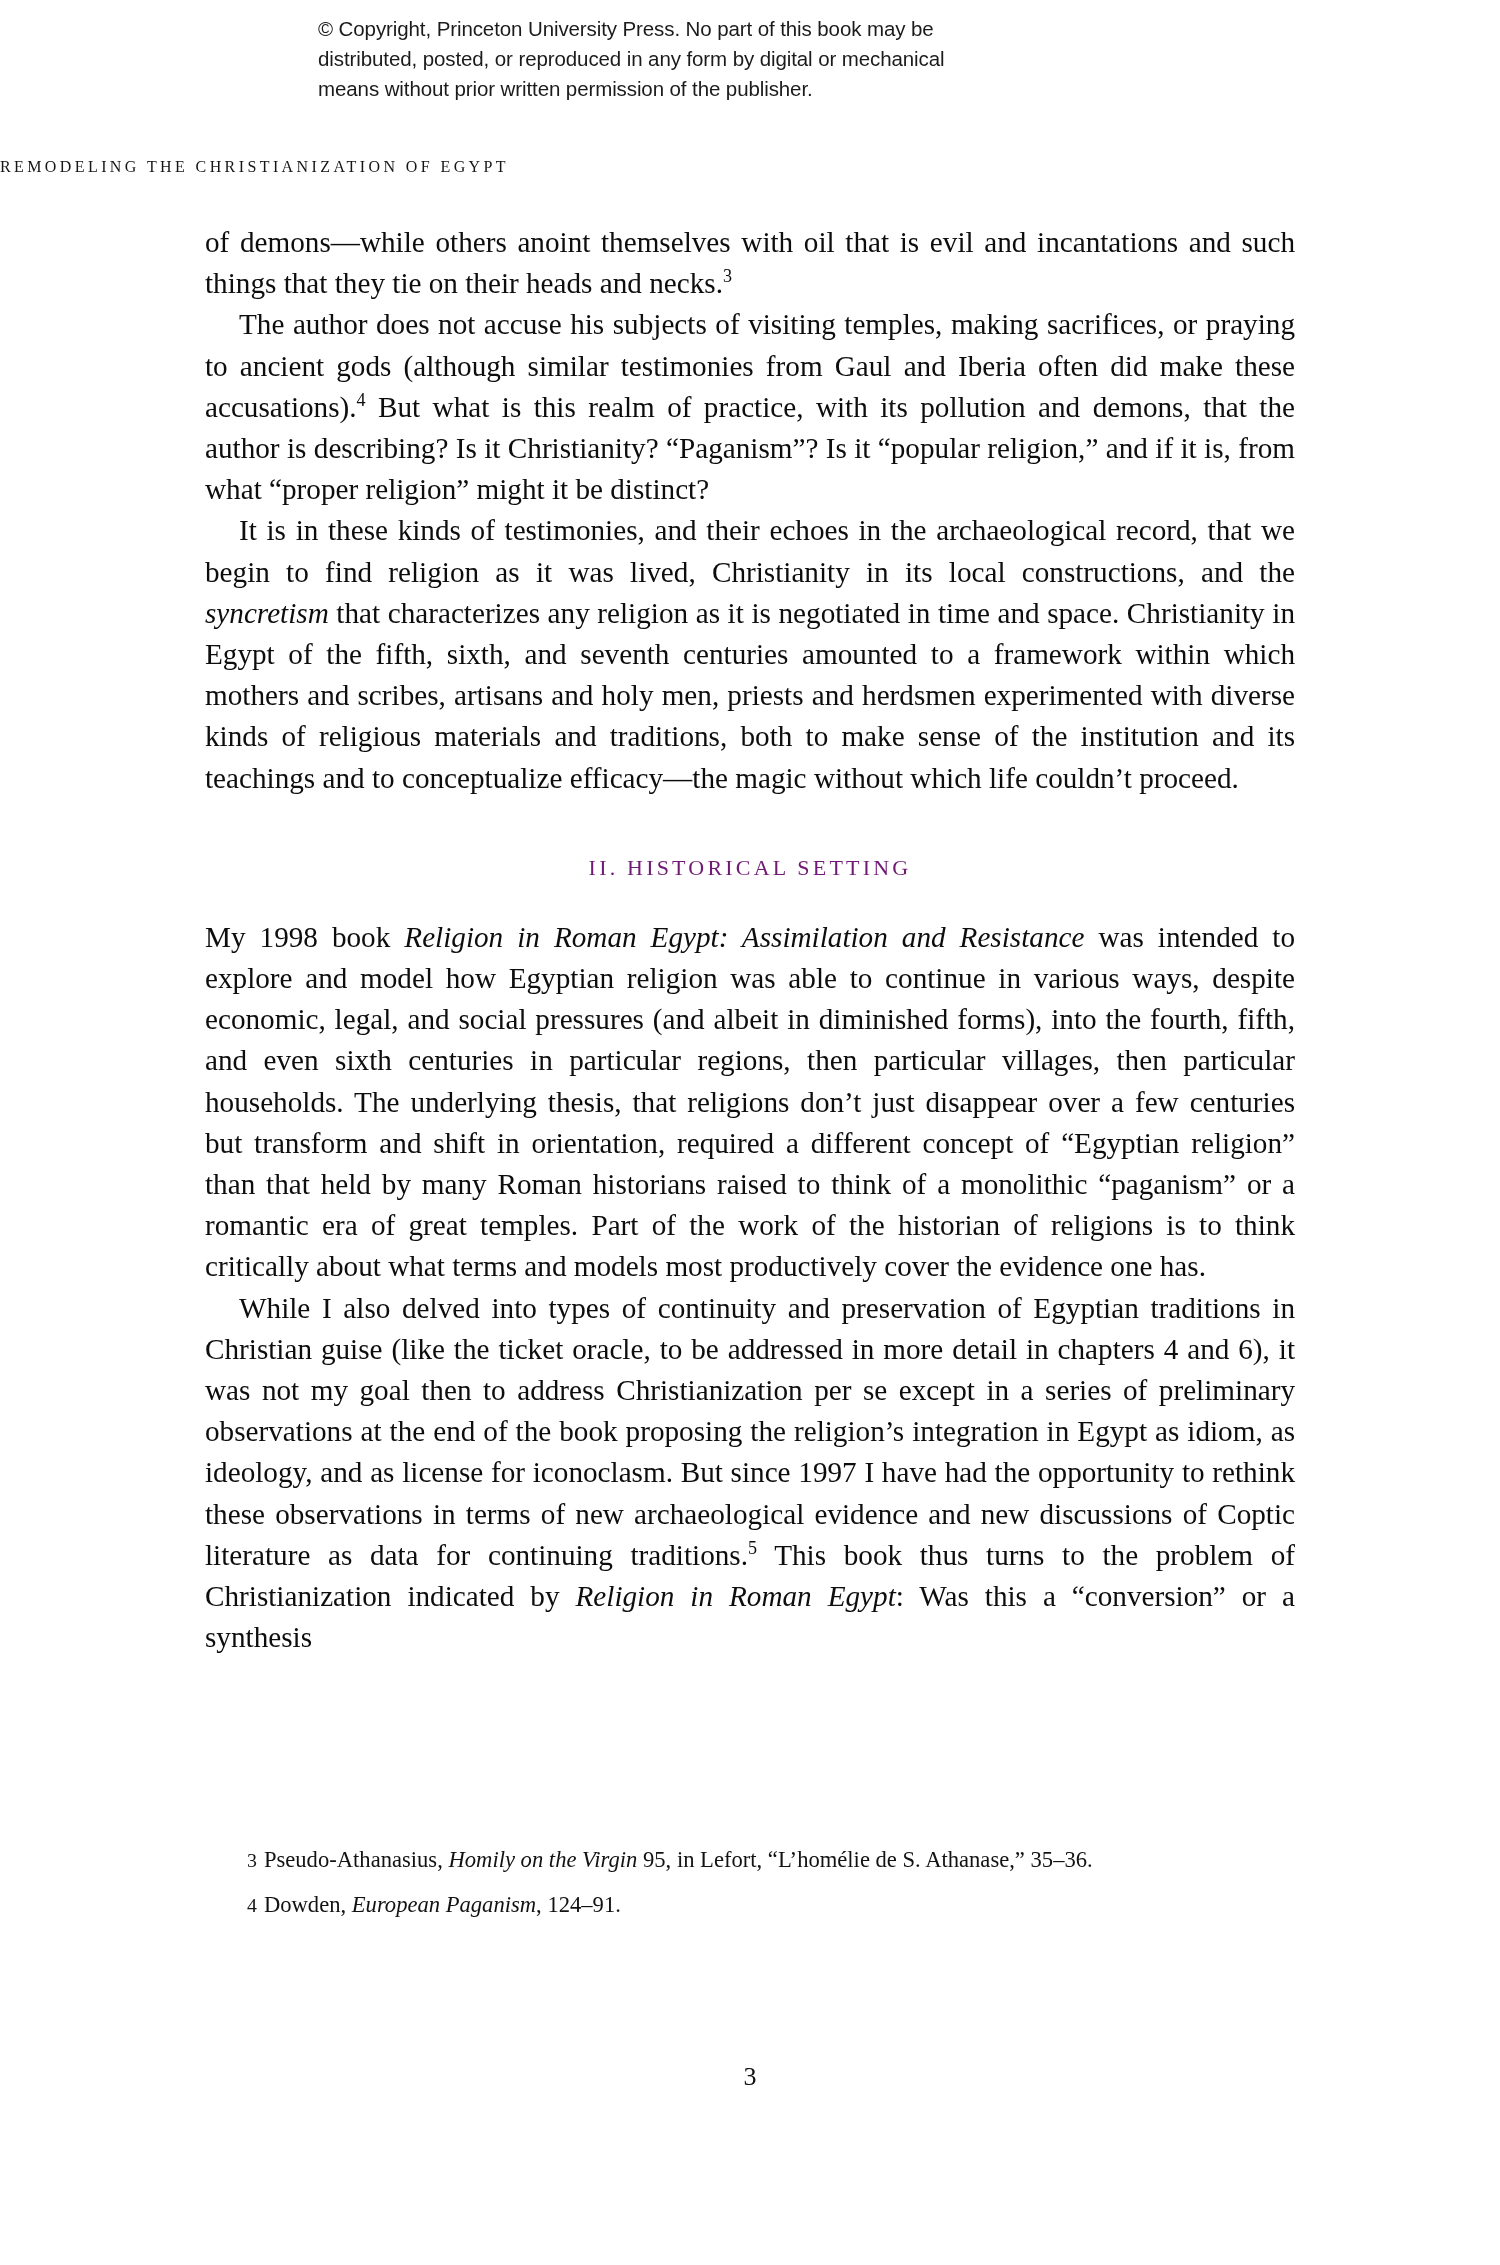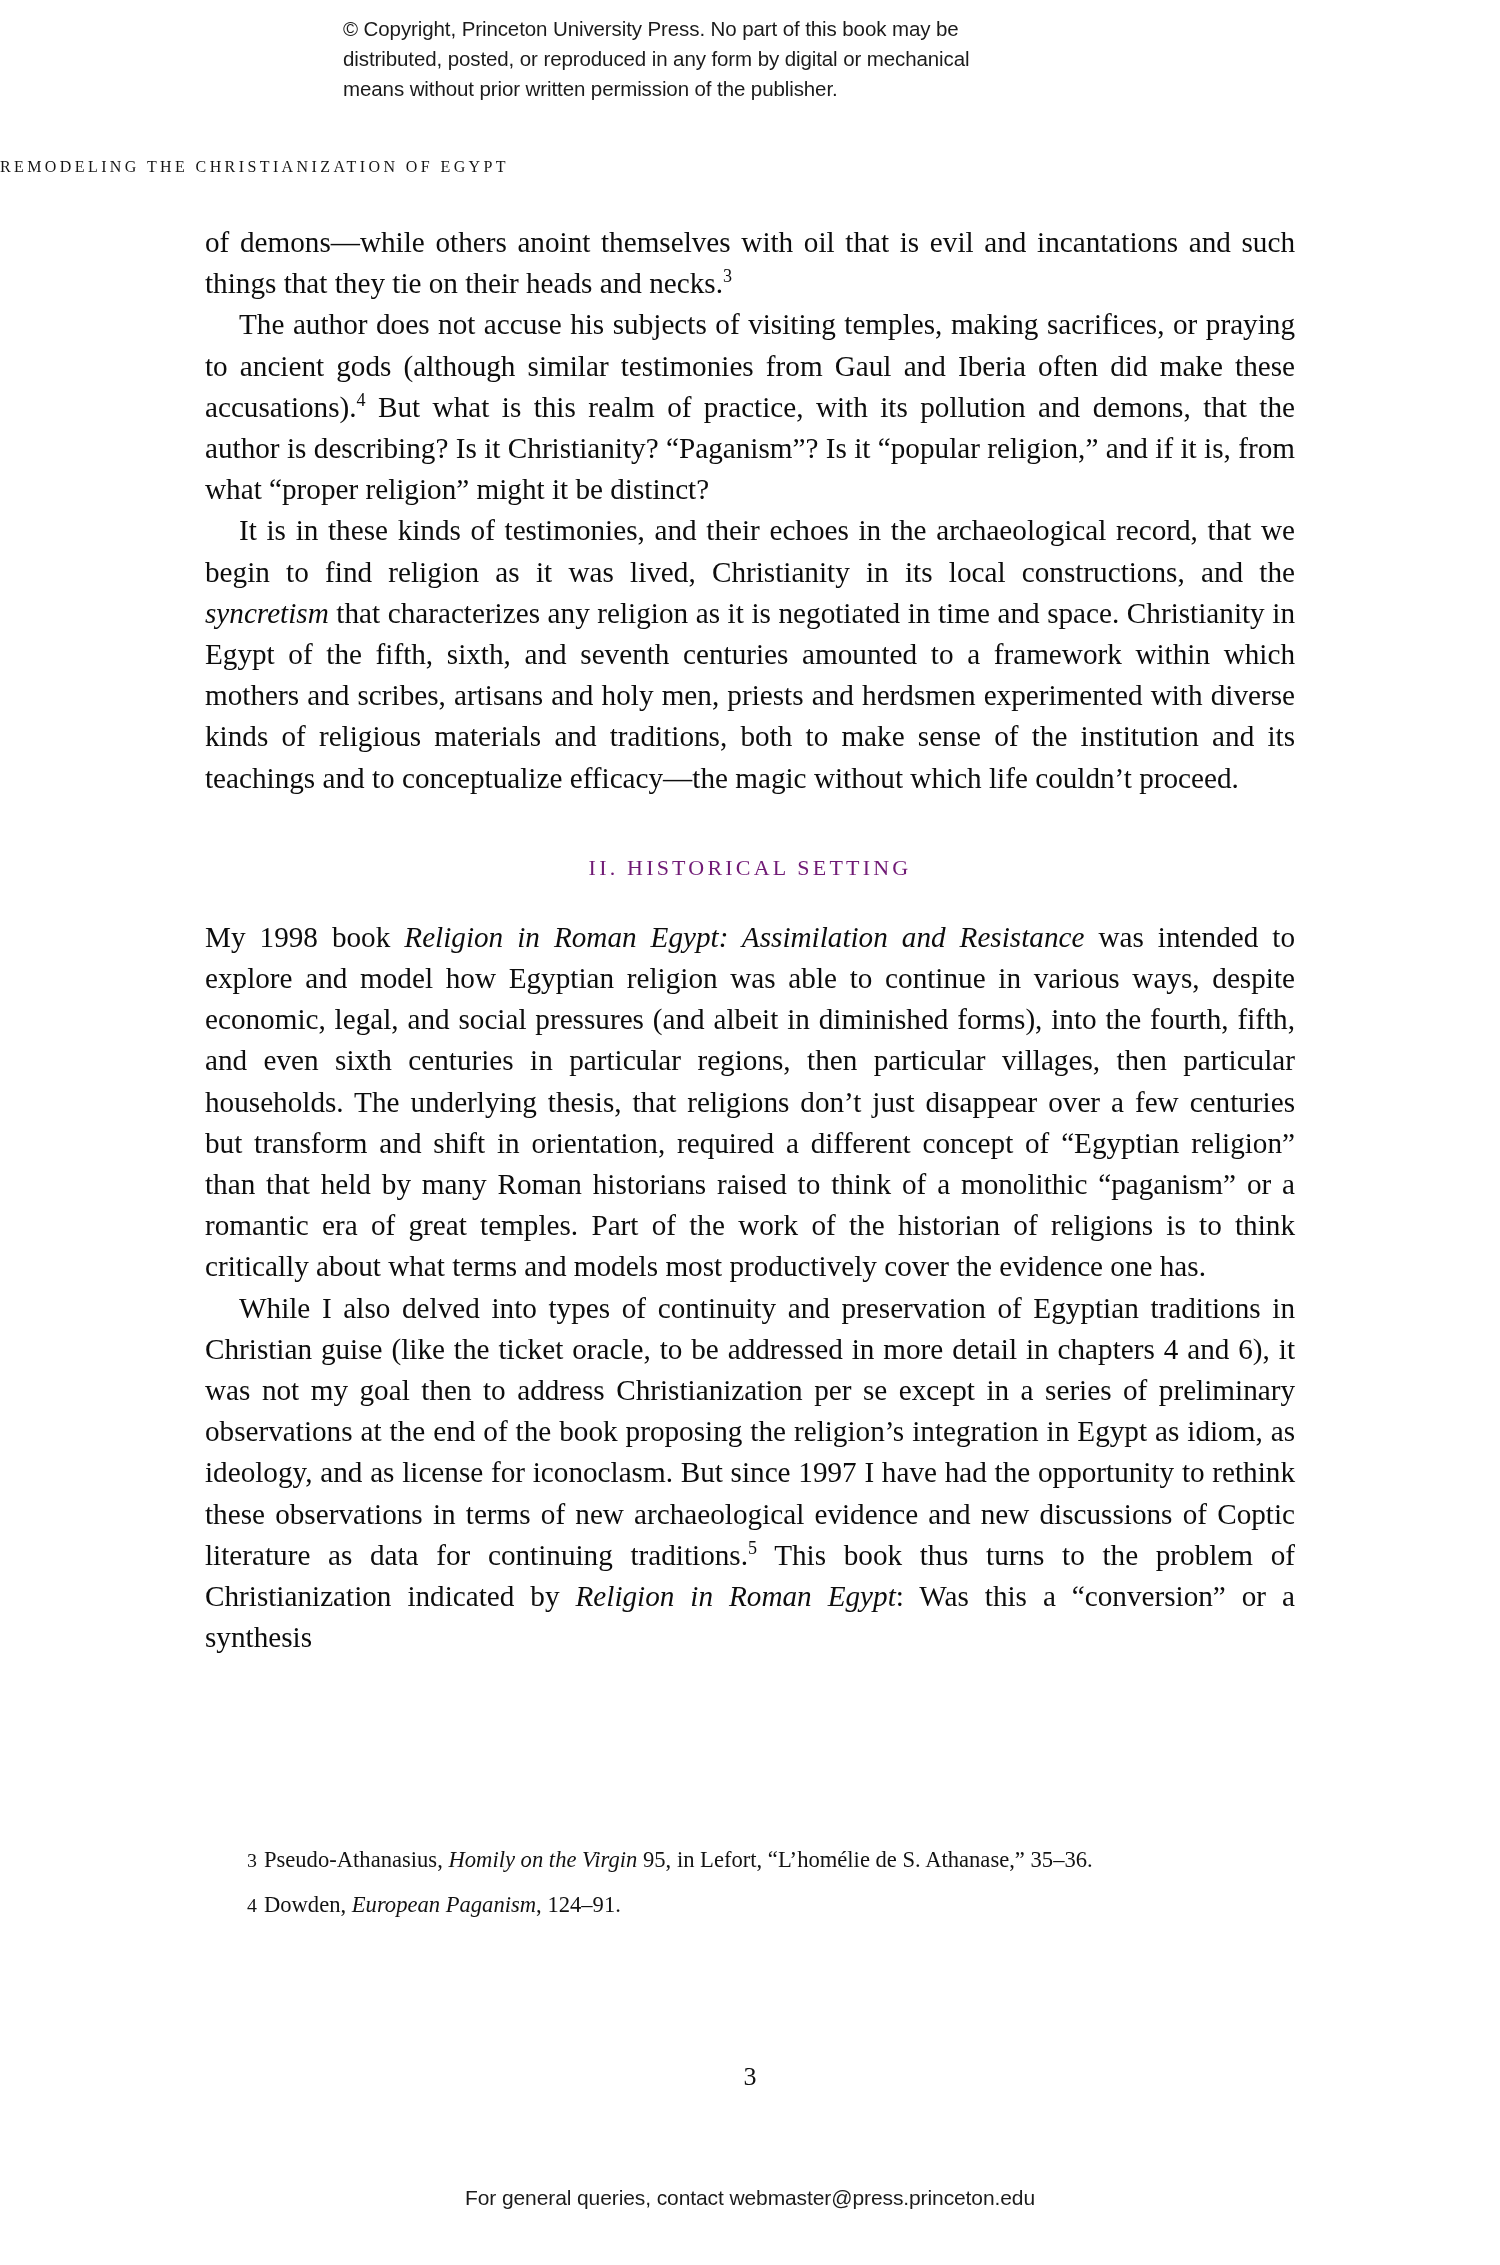--- a/index.html
+++ b/index.html
@@ -30,21 +30,21 @@
     left: 318px;
     top: 14px;
     width: 880px;
     font-family: "Liberation Sans", "DejaVu Sans", sans-serif;
     font-size: 20.5px;
     line-height: 30px;
     color: #1b1b1b;
     text-align: left;
     letter-spacing: -0.1px;
   }
-  .copyright-notice span { display: block; margin-left: 25px; }
+  .copyright-notice span { display: block; }
 
   
   .running-head {
     position: absolute;
     left: 0;
     right: 0;
     top: 158px;
     text-align: left;
     font-family: "Liberation Serif", "DejaVu Serif", serif;
     font-size: 16px;
@@ -183,15 +183,14 @@
 
     <p class="footnote"><span class="fn-num">3</span><span>Pseudo-Athanasius, </span><i>Homily on the Virgin</i><span> 95, in Lefort, “L’homélie de S. Athanase,” 35–36.</span></p>
 
     <p class="footnote"><span class="fn-num">4</span><span>Dowden, </span><i>European Paganism</i><span>, 124–91.</span></p>
 
 
   </div>
 
   <div class="folio">3</div>
 
-  <div class="queries-line">For general queries, contact webmaster@press.princeton.edu</div>
 
 </div>
 
 </body></html>

